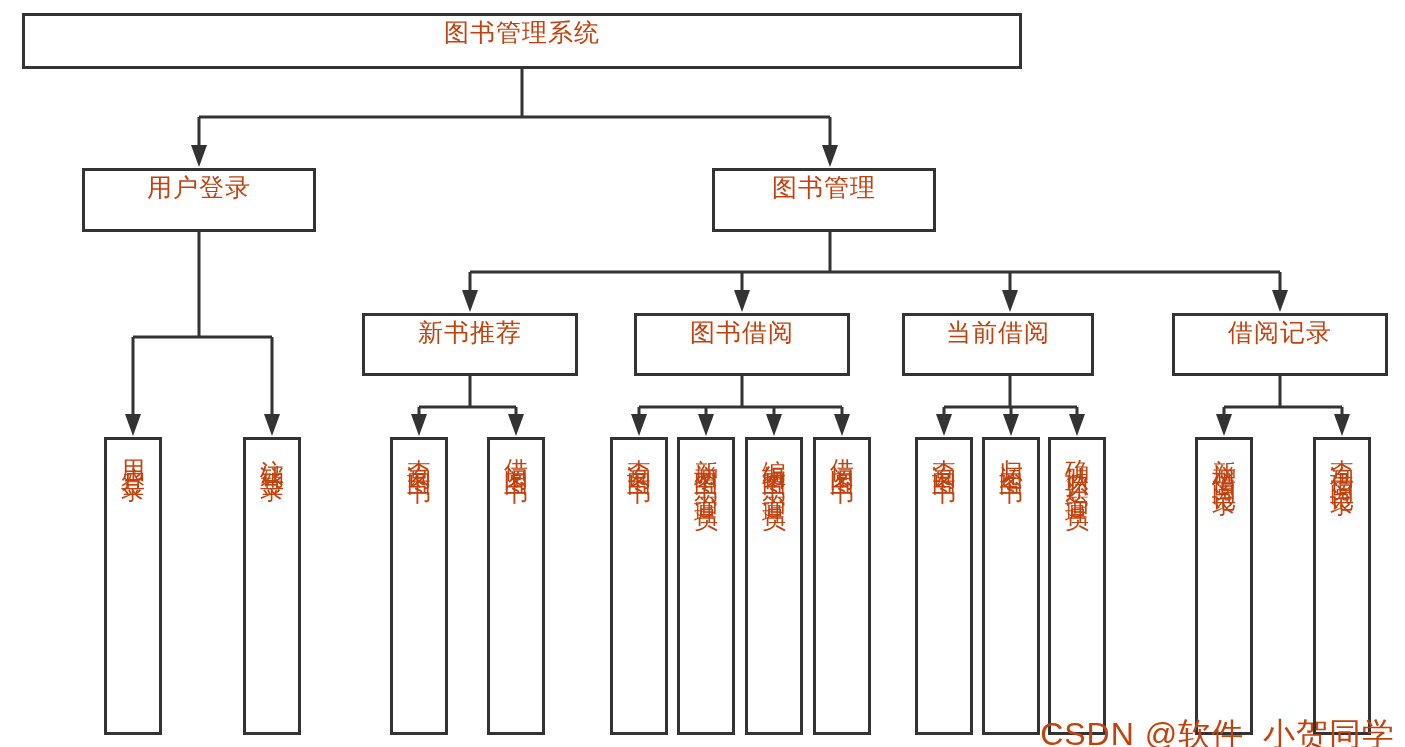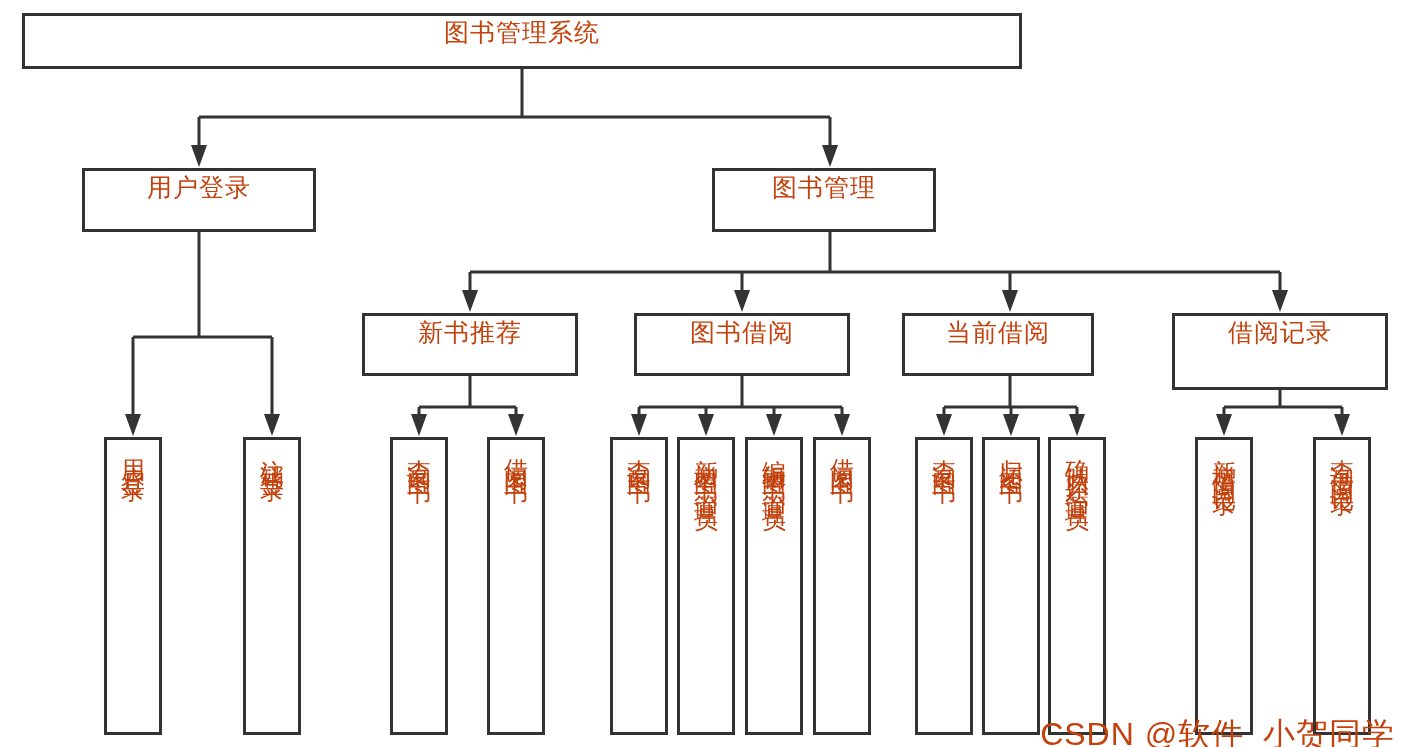--- a/index.html
+++ b/index.html
@@ -44,21 +44,21 @@
   .lbl { display: block; }
 
   
   #root    { left: 22px;   top: 13px;  width: 1000px; height: 56px; }
   #n-login { left: 82px;   top: 168px; width: 234px;  height: 64px; }
   #n-mgmt  { left: 712px;  top: 168px; width: 224px;  height: 64px; }
 
   #n-rec   { left: 362px;  top: 313px; width: 216px;  height: 63px; }
   #n-bor   { left: 634px;  top: 313px; width: 216px;  height: 63px; }
   #n-cur   { left: 902px;  top: 313px; width: 192px;  height: 63px; }
-  #n-recs  { left: 1172px; top: 313px; width: 216px;  height: 77px; }
+  #n-recs  { left: 1172px; top: 313px; width: 216px;  height: 63px; }
 
   .leaf    { top: 437px; width: 58px; height: 298px; }
   #lf-user-login   { left: 104px; }
   #lf-logout       { left: 243px; }
   #lf-rec-query    { left: 390px; }
   #lf-rec-borrow   { left: 487px; }
   #lf-bor-query    { left: 610px; }
   #lf-bor-add      { left: 677px; }
   #lf-bor-edit     { left: 745px; }
   #lf-bor-borrow   { left: 813px; }

